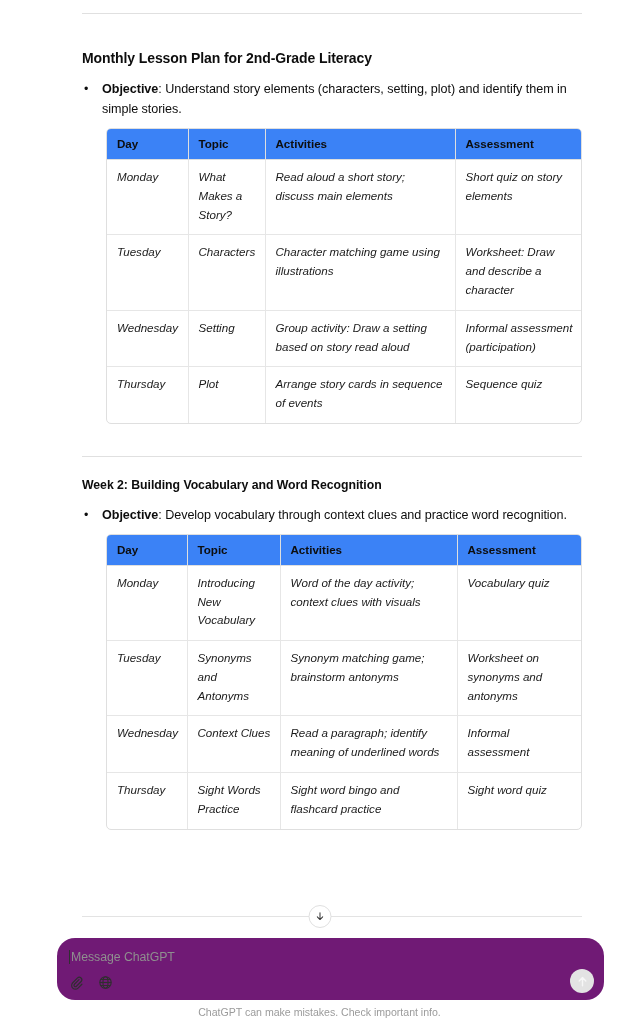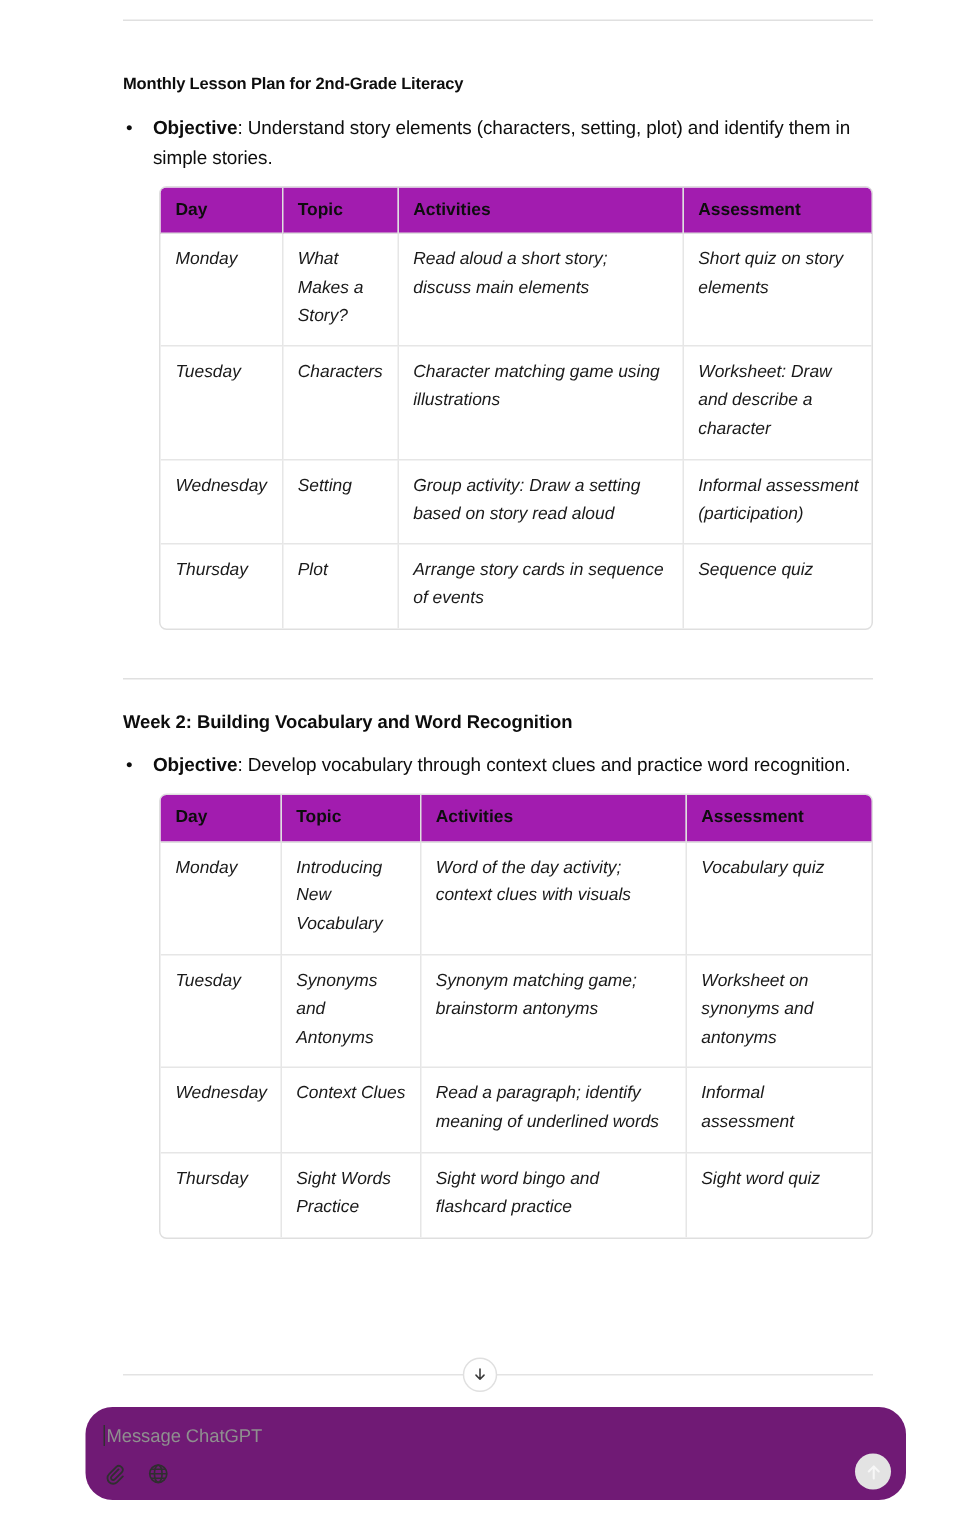--- a/index.html
+++ b/index.html
@@ -28,21 +28,21 @@
   .rule {
     height: 1px;
     background: #e0e0e0;
     margin: 13px 57px 0 82px;
   }
   .content {
     padding: 0 57px 0 82px;
   }
 
   h1.doc-title {
-    font-size: 11px;
+    font-size: 14px;
     font-weight: bold;
     color: #0d0d0d;
     letter-spacing: -0.1px;
     margin: 35px 0 0 0;
     line-height: 1.35;
   }
   h2.week-title {
     font-size: 12.3px;
     font-weight: bold;
     color: #0d0d0d;
@@ -79,21 +79,21 @@
     border: 1px solid #dfdfdf;
     border-radius: 5px;
     overflow: hidden;
   }
   table.lesson {
     border-collapse: collapse;
     width: 100%;
     table-layout: fixed;
   }
   table.lesson th {
-    background: #a21caf;
+    background: #3b82f6;
     font-size: 11.6px;
     font-weight: bold;
     color: #0d0d0d;
     text-align: left;
     padding: 7px 9px 7px 10px;
     border-right: 1px solid #dfdfdf;
     border-bottom: 1px solid #dfdfdf;
     line-height: 1.4;
   }
   table.lesson td {
@@ -380,14 +380,15 @@
       </div>
     </div>
 
     <div class="send-btn">
       <svg width="13" height="13" viewBox="0 0 16 16">
         <path d="M8 13.2 L8 3.4 M3.9 7.4 L8 3.2 L12.1 7.4" fill="none" stroke="#f7f7f7" stroke-width="1.7" stroke-linecap="round" stroke-linejoin="round"></path>
       </svg>
     </div>
   </div>
 
+  <div class="footer-note">ChatGPT can make mistakes. Check important info.</div>
 
 </div>
 
 </body></html>

